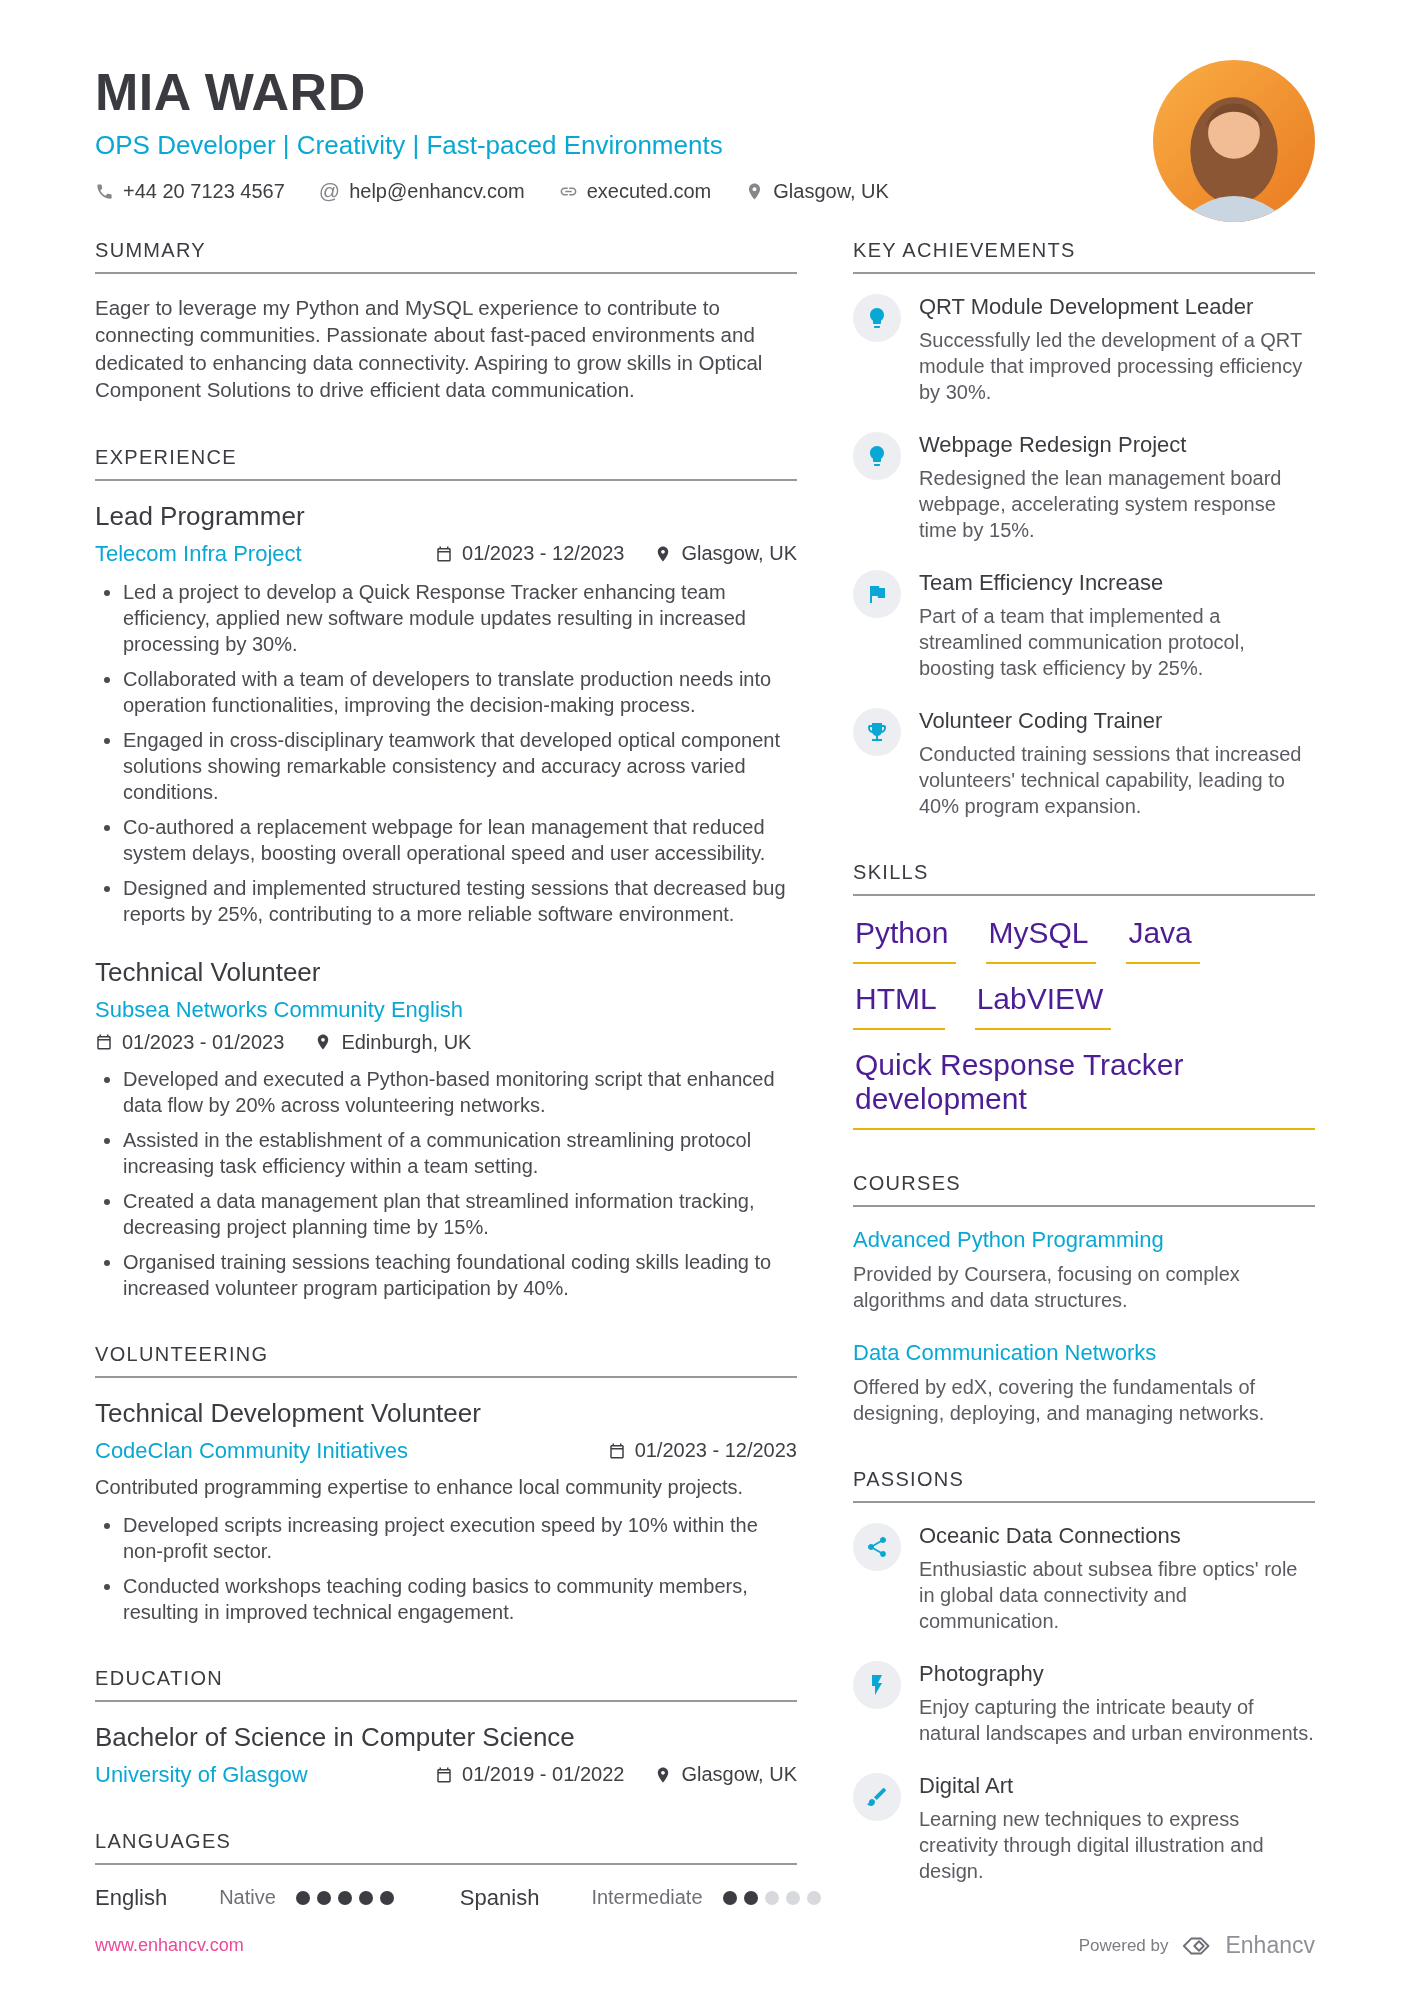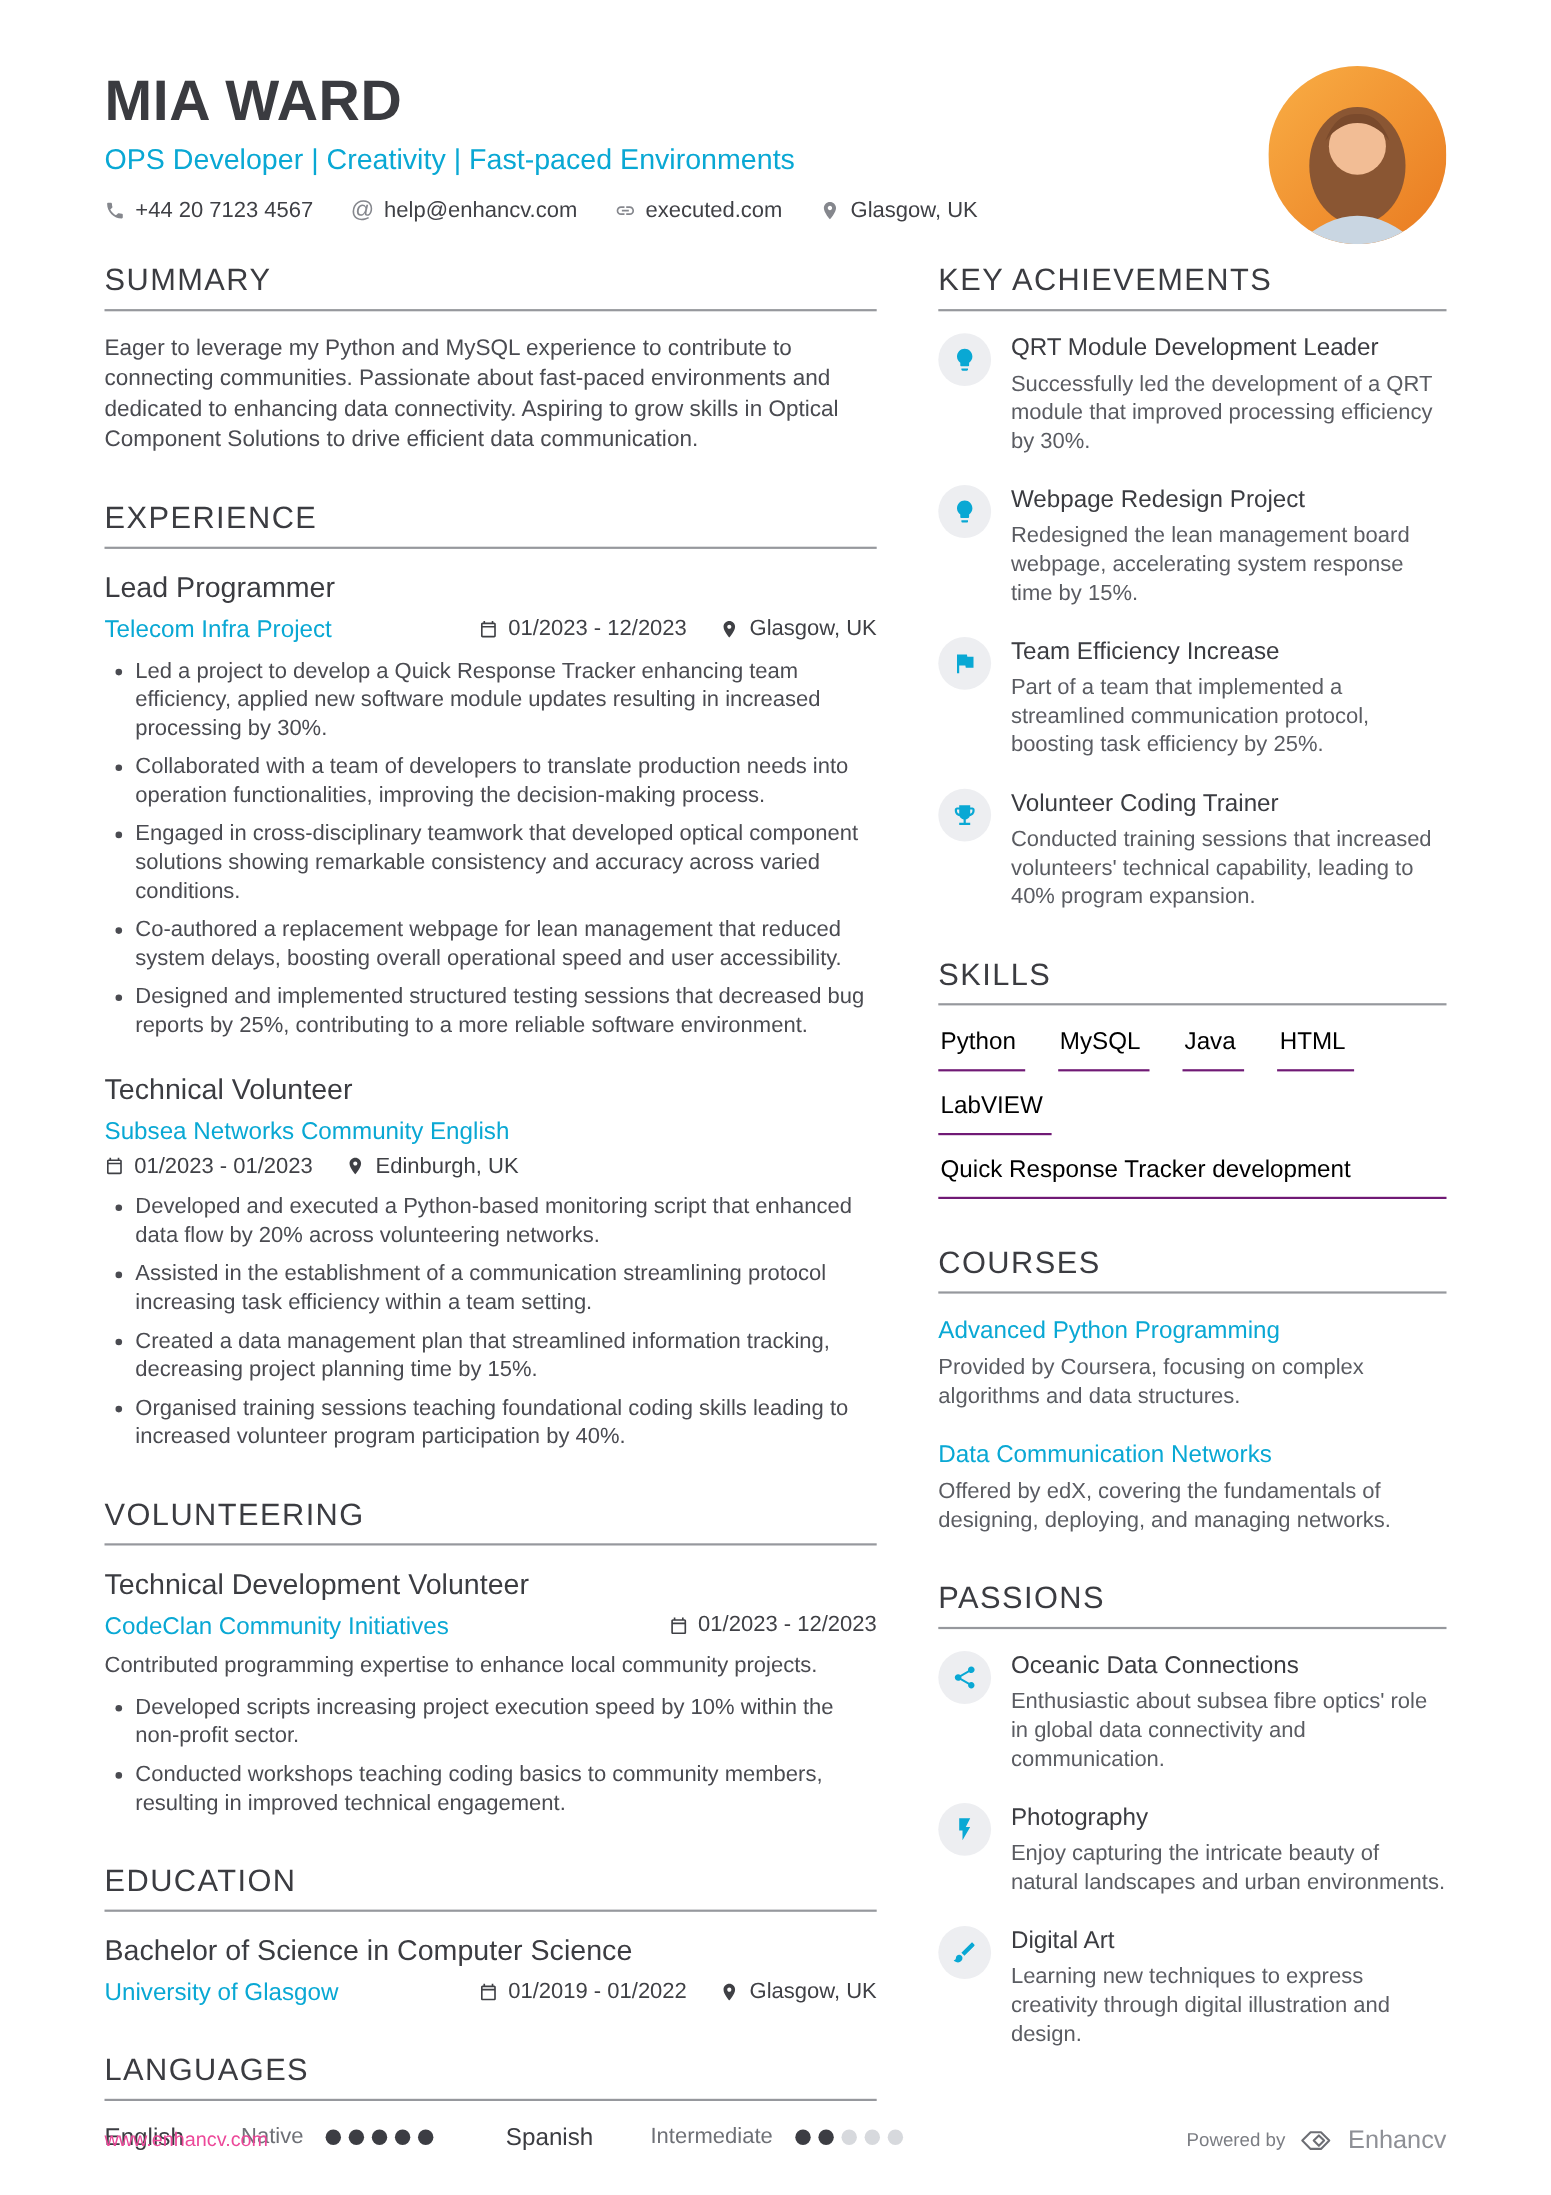--- a/index.html
+++ b/index.html
@@ -23,21 +23,21 @@
   .avatar { position: absolute; top: -2px; right: 0; width: 162px; height: 162px; border-radius: 50%; overflow: hidden; box-shadow: 0 0 0 1px rgba(0,0,0,0.05) inset; }
   .avatar svg { width: 100%; height: 100%; display: block; }
 
   
   .columns { display: flex; gap: 56px; }
   .col-left { flex: 0 0 702px; width: 702px; }
   .col-right { flex: 1; min-width: 0; }
 
   .section { margin-bottom: 42px; }
   .section-heading {
-    font-size: 28px; font-weight: 400; letter-spacing: 1.3px;
+    font-size: 20px; font-weight: 400; letter-spacing: 1.3px;
     color: #3b3c41; padding-bottom: 10px; margin-bottom: 20px;
     border-bottom: 2px solid #96989d;
   }
 
   .summary-text { font-size: 20.5px; line-height: 1.34; color: #4a4b51; }
 
   
   .job { margin-bottom: 30px; }
   .job:last-child { margin-bottom: 0; }
   .job-role { font-size: 26px; font-weight: 400; color: #3b3c41; margin-bottom: 9px; }
@@ -66,21 +66,21 @@
   .ach:last-child { margin-bottom: 0; }
   .icon-circle {
     width: 48px; height: 48px; border-radius: 50%; background: #edeef1;
     flex: 0 0 48px; display: flex; align-items: center; justify-content: center;
   }
   .icon-circle svg { width: 24px; height: 24px; fill: var(--accent, #09a8d4); }
   .ach-title { font-size: 22px; color: #3b3c41; margin-bottom: 7px; }
   .ach-text { font-size: 20px; line-height: 1.3; color: #5a5c62; }
 
   .skills-wrap { display: flex; flex-wrap: wrap; gap: 18px 30px; }
-  .skill { font-size: 22px; color: #000000; padding: 0 8px 12px 2px; border-bottom: 2px solid #701a75; }
+  .skill { font-size: 30px; color: #4c1d95; padding: 0 8px 12px 2px; border-bottom: 2px solid #eab308; }
   .skill-wide { width: 100%; }
 
   .course { margin-bottom: 27px; }
   .course:last-child { margin-bottom: 0; }
   .course-title { font-size: 22px; color: var(--accent, #09a8d4); margin-bottom: 8px; }
   .course-text { font-size: 20px; line-height: 1.3; color: #5a5c62; }
 
   
   .footer { position: absolute; left: 95px; right: 95px; bottom: 36px; display: flex; justify-content: space-between; align-items: center; }
   .footer-site { font-size: 18px; color: #ec4899; }

